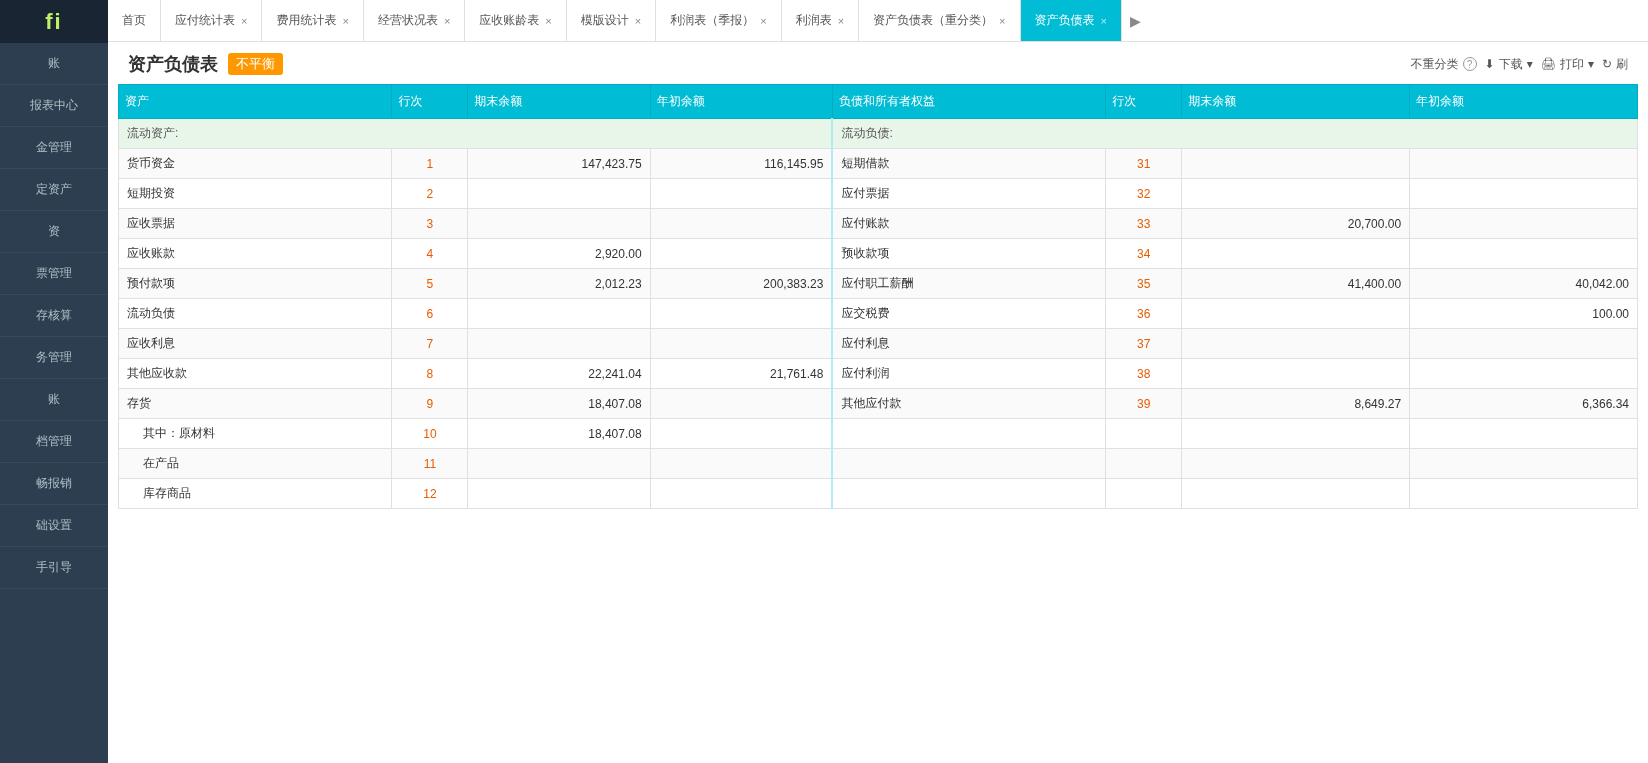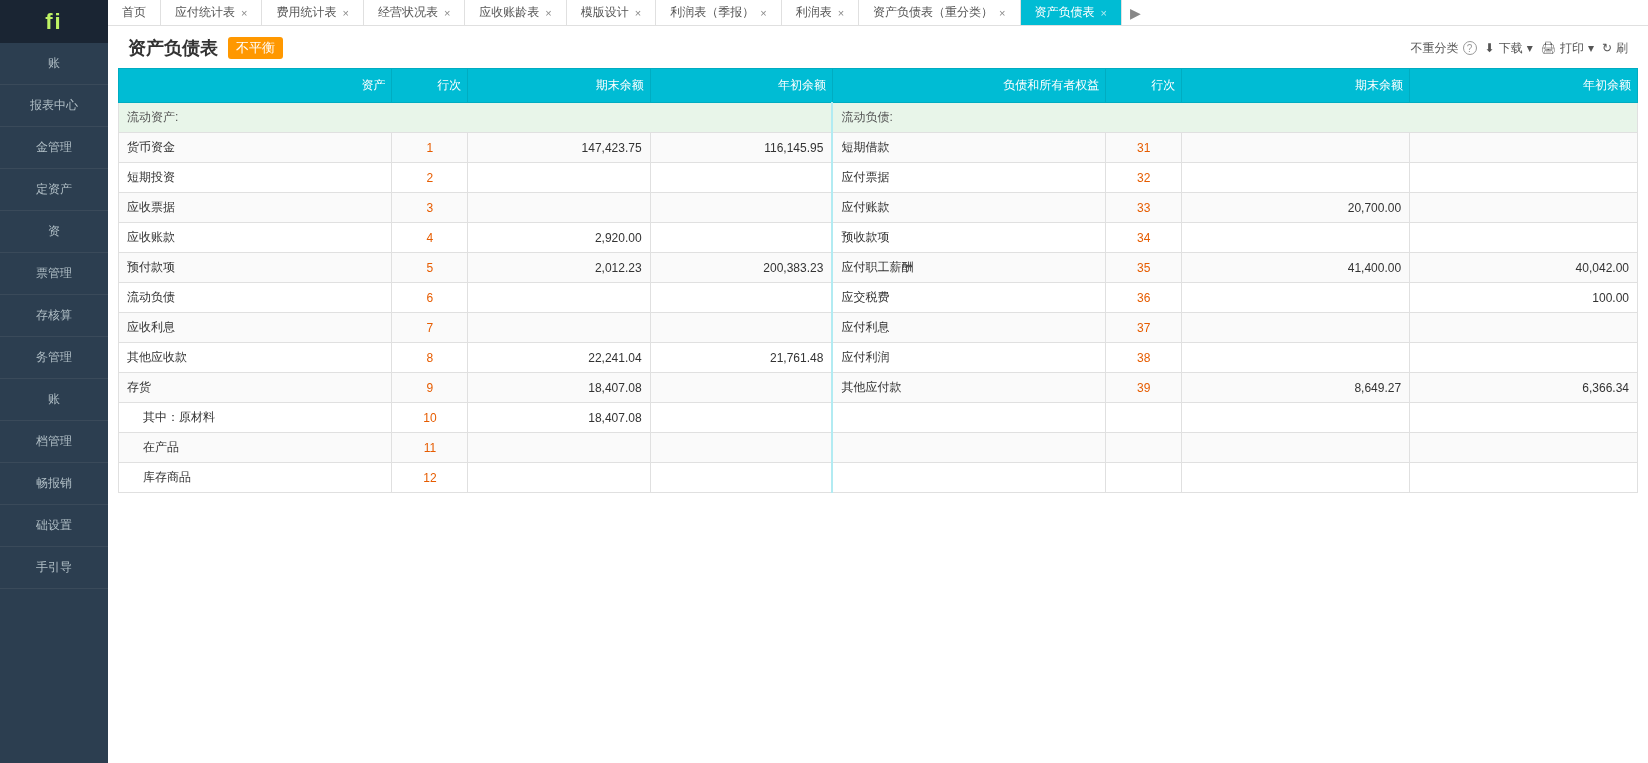--- a/index.html
+++ b/index.html
@@ -42,21 +42,21 @@
       flex-direction: column;
       overflow: hidden;
     }
 
     
     .tab-bar {
       display: flex;
       align-items: center;
       background: #fff;
       border-bottom: 1px solid #e0e0e0;
-      height: 26px;
+      height: 42px;
       overflow-x: auto;
       white-space: nowrap;
       flex-shrink: 0;
     }
     .tab-bar::-webkit-scrollbar { height: 3px; }
     .tab-bar::-webkit-scrollbar-thumb { background: #ccc; }
     .tab {
       display: inline-flex;
       align-items: center;
       padding: 0 14px;
@@ -154,21 +154,21 @@
     }
     table {
       width: 100%;
       border-collapse: collapse;
       font-size: 12px;
     }
     thead tr th {
       background: #00bcd4;
       color: #fff;
       padding: 8px 6px;
-      text-align: right;
+      text-align: left;
       border: 1px solid #00acc1;
       font-weight: normal;
     }
     tbody tr td {
       padding: 6px 8px;
       border: 1px solid #e0e0e0;
       color: #333;
     }
     tbody tr:nth-child(odd) td { background: #fff; }
     tbody tr:nth-child(even) td { background: #fafafa; }

